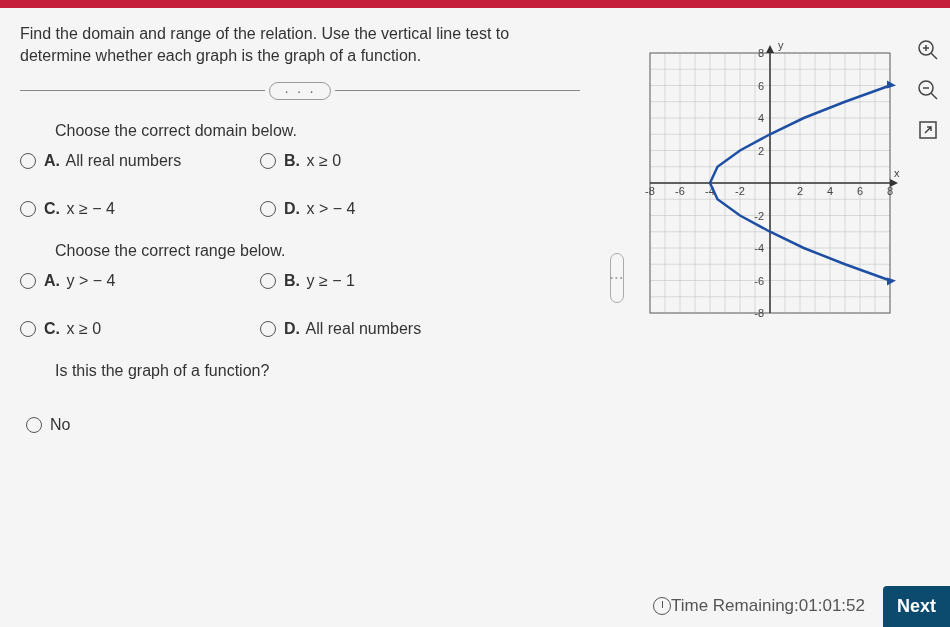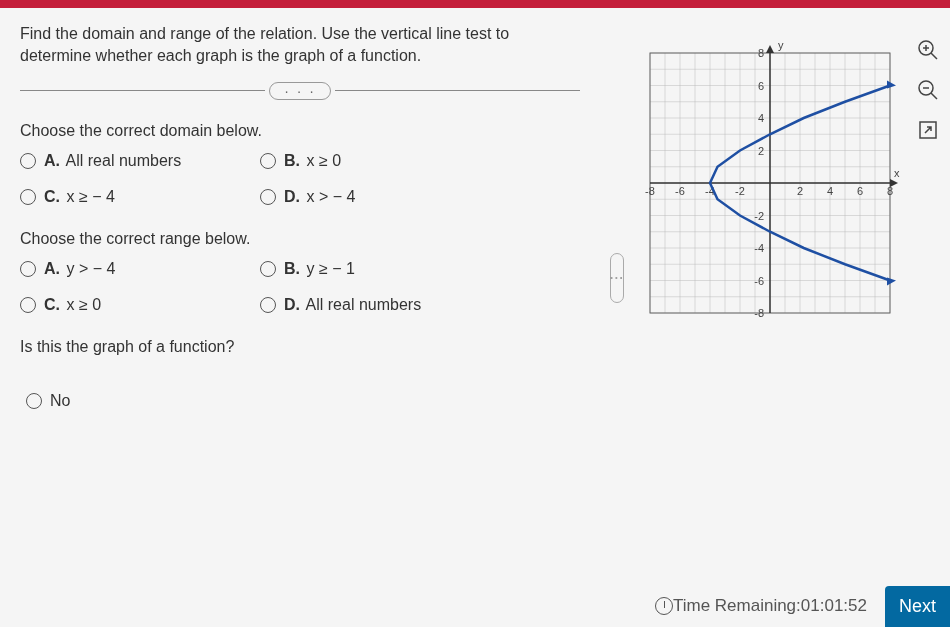--- a/index.html
+++ b/index.html
@@ -33,25 +33,25 @@
     .dots-pill {
       border: 1px solid #999;
       border-radius: 12px;
       padding: 0 14px;
       font-size: 14px;
       color: #666;
       margin: 0 4px;
       background: #f5f5f5;
       letter-spacing: 2px;
     }
-    .section-prompt { margin-bottom: 12px; }
+    .section-prompt { margin-bottom: 12px; margin-left: 35px; }
     .option-grid {
       display: grid;
       grid-template-columns: 240px 240px;
-      row-gap: 18px;
+      row-gap: 30px;
       margin-bottom: 24px;
     }
     .option {
       display: flex;
       align-items: center;
       gap: 8px;
     }
     .radio {
       width: 16px; height: 16px;
       border: 1.5px solid #555;
@@ -127,25 +127,25 @@
       position: relative;
     }
     .clock-icon::after {
       content: '';
       position: absolute;
       left: 48%; top: 20%;
       width: 1.5px; height: 7px;
       background: #555;
     }
     .next-btn {
-      background: #0369a1;
+      background: #0c4a6e;
       color: white;
       padding: 10px 14px;
       font-size: 18px;
-      font-weight: 400;
+      font-weight: 700;
       border-top-left-radius: 4px;
     }
     svg text { font-size: 11px; fill: #444; }
   </style>
 </head>
 <body>
 
 <div class="top-bar"></div>
 
 <div class="content">

